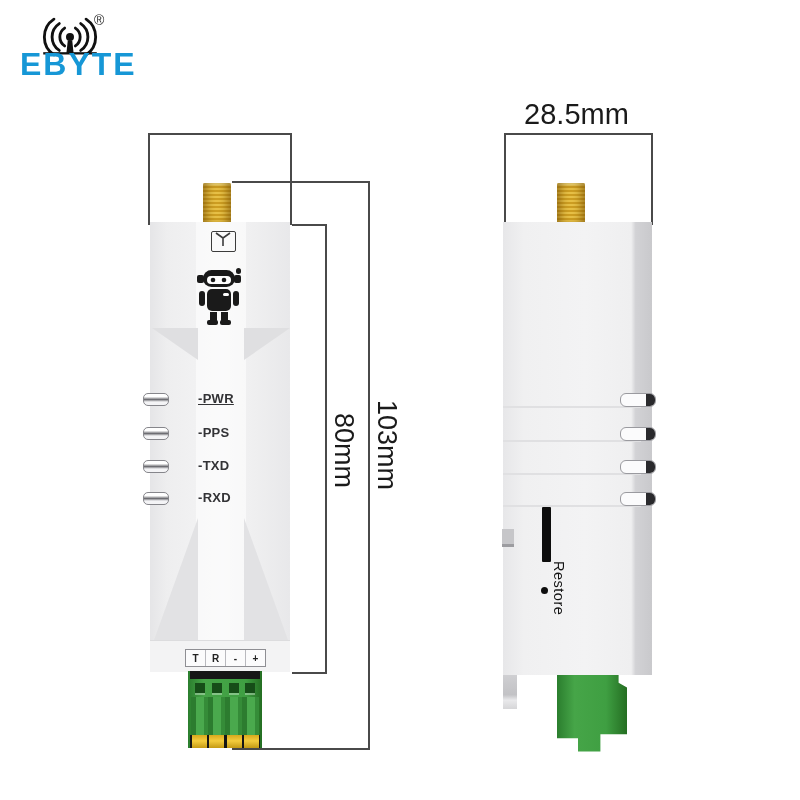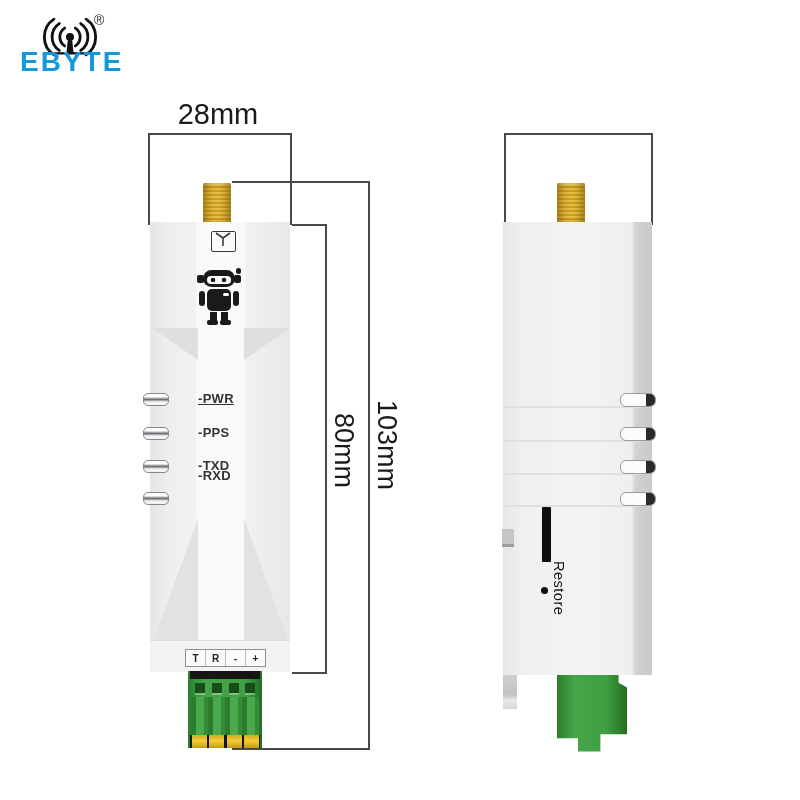--- a/index.html
+++ b/index.html
@@ -1,21 +1,21 @@
 <!DOCTYPE html>
 <html><head>
 <meta charset="utf-8">
 <style>
   html,body{margin:0;padding:0;background:#fff;}
   #canvas{position:relative;width:800px;height:800px;background:#ffffff;overflow:hidden;
           font-family:"Liberation Sans",sans-serif;}
   .abs{position:absolute;}
 
   
-  .brand-text{left:20px;top:46px;font-size:28px;font-weight:bold;letter-spacing:2px;color:#1697d6;}
+  .brand-text{left:20px;top:46px;font-size:32px;font-weight:bold;letter-spacing:2px;color:#1697d6;}
   .reg-mark{left:94px;top:12px;font-size:14px;color:#2b2b2b;}
 
   
   .dim-label{color:#1a1a1a;font-size:29px;font-weight:400;text-align:center;}
   .dim-label-v{color:#1a1a1a;font-size:27px;font-weight:400;writing-mode:vertical-rl;}
   .bracket-top{border-top:2px solid #4a4a4a;border-left:2px solid #4a4a4a;border-right:2px solid #4a4a4a;}
   .bracket-right{border-top:2px solid #4a4a4a;border-right:2px solid #4a4a4a;border-bottom:2px solid #4a4a4a;}
 
   
   .body-front{left:150px;top:222px;width:140px;height:450px;overflow:hidden;
@@ -95,21 +95,21 @@
     </svg>
   </div>
   <div class="abs reg-mark">®</div>
   <div class="abs brand-text">EBYTE</div>
 
   <div class="abs bracket-top" style="left:148px;top:133px;width:140px;height:90px;"></div>
   <div class="abs bracket-top" style="left:504px;top:133px;width:145px;height:90px;"></div>
   <div class="abs bracket-right" style="left:232px;top:181px;width:136px;height:565px;"></div>
   <div class="abs bracket-right" style="left:292px;top:224px;width:33px;height:446px;"></div>
 
-  <div class="abs dim-label" style="left:148px;top:98px;width:140px;">28mm</div>
+  <div class="abs dim-label" style="left:504px;top:98px;width:145px;">28.5mm</div>
   <div class="abs dim-label-v" style="left:328px;top:413px;">80mm</div>
   <div class="abs dim-label-v" style="left:371px;top:400px;">103mm</div>
 
   <div class="abs sma" style="left:203px;"></div>
 
   <div class="abs body-front">
     <div class="abs centerband"></div>
     <div class="abs tri tri-l"></div>
     <div class="abs tri tri-r"></div>
     <div class="abs tri-bl"></div>
@@ -143,21 +143,21 @@
     </svg>
   </div>
 
   <div class="abs led" style="top:393px;"></div>
   <div class="abs led" style="top:427px;"></div>
   <div class="abs led" style="top:460px;"></div>
   <div class="abs led" style="top:492px;"></div>
   <div class="abs led-label" style="top:391px;text-decoration:underline;">-PWR</div>
   <div class="abs led-label" style="top:425px;">-PPS</div>
   <div class="abs led-label" style="top:458px;">-TXD</div>
-  <div class="abs led-label" style="top:468px;">-RXD</div>
+  <div class="abs led-label" style="top:490px;">-RXD</div>
 
   <div class="abs tstrip">
     <div class="tcell">T</div>
     <div class="tcell">R</div>
     <div class="tcell">-</div>
     <div class="tcell">+</div>
   </div>
 
   <div class="abs term-front">
     <div class="abs term-topstrip"></div>

